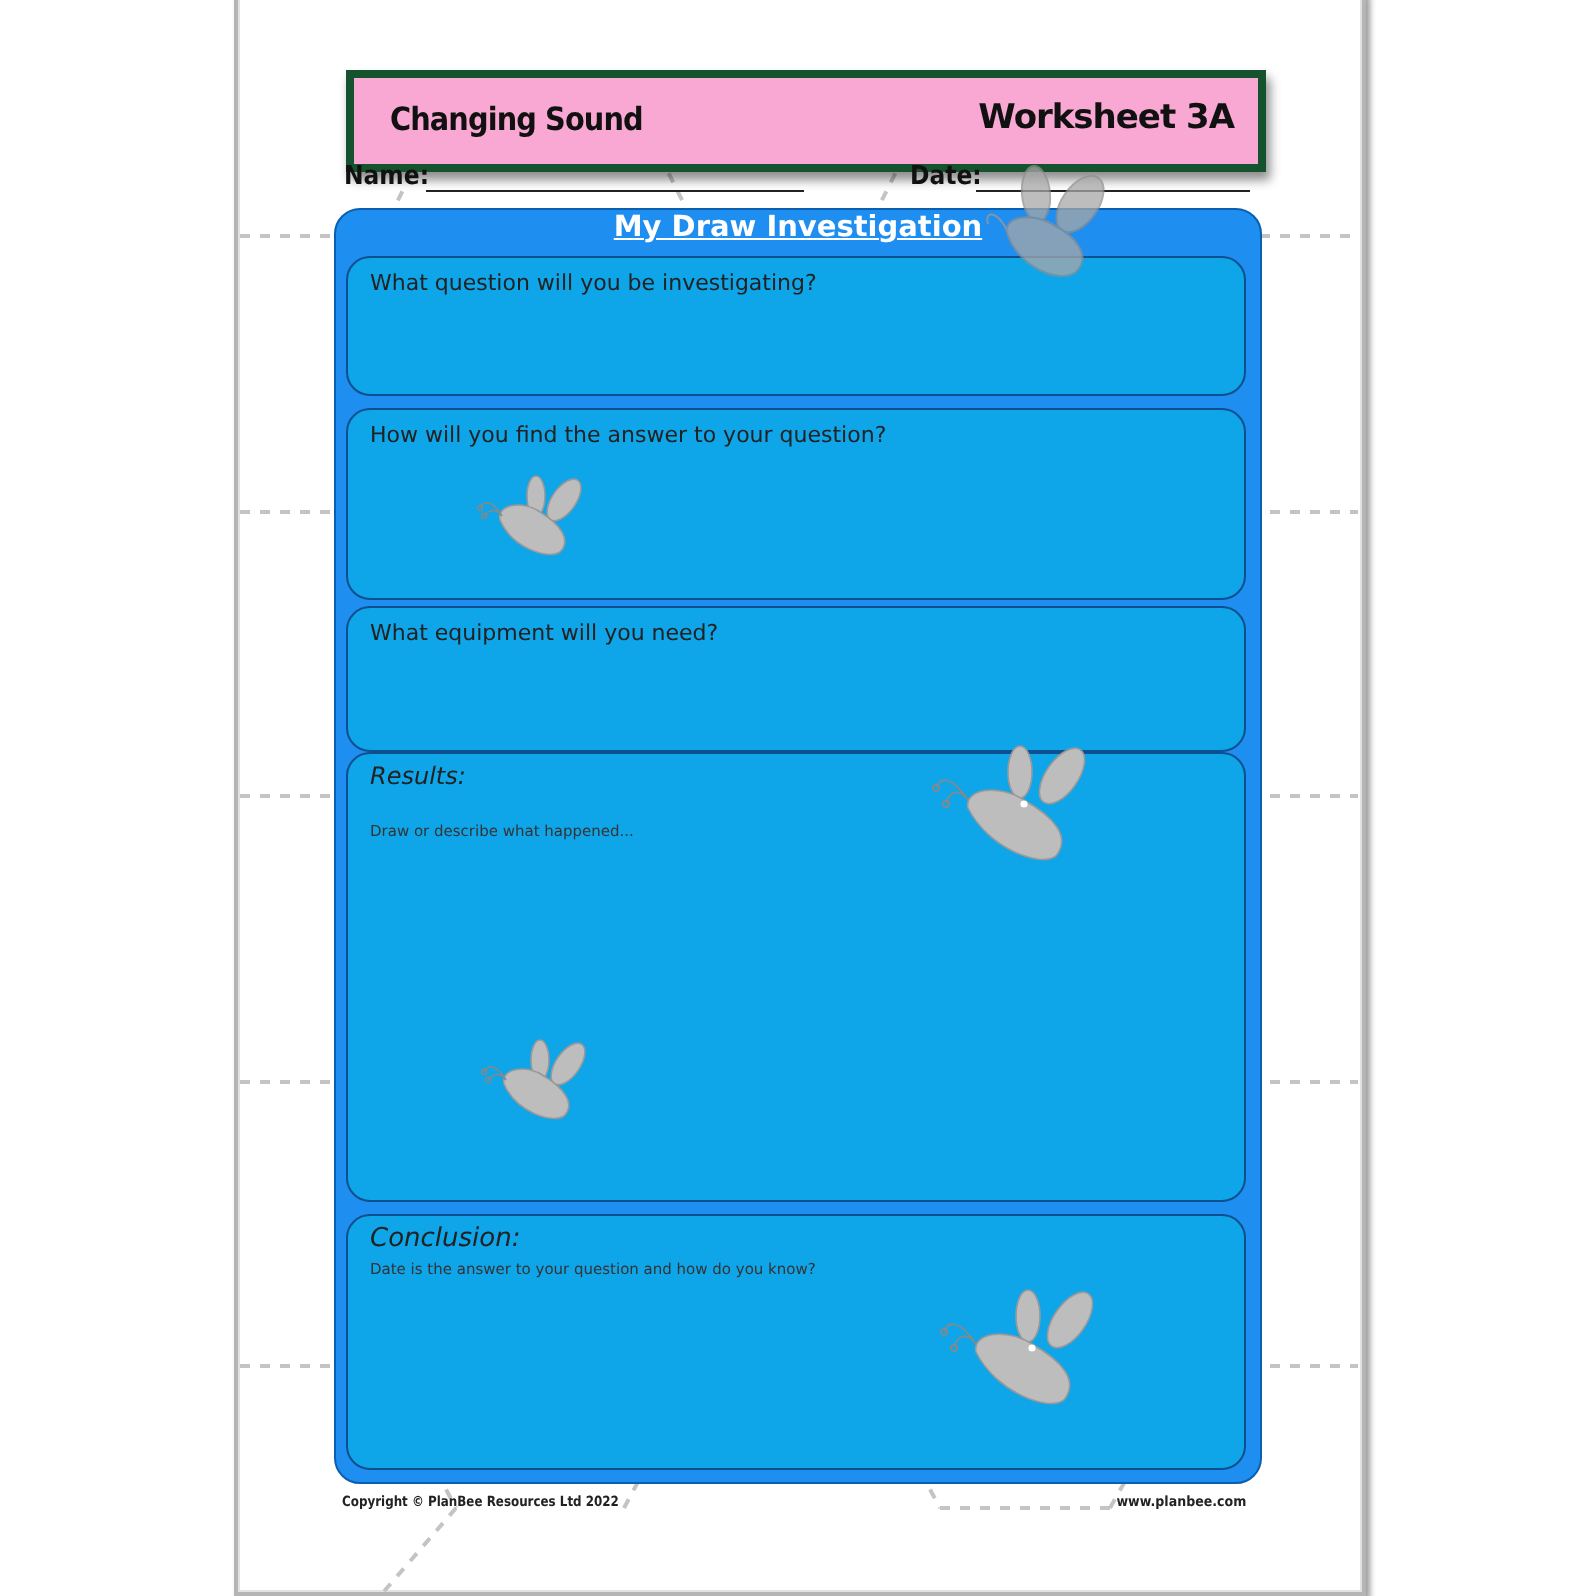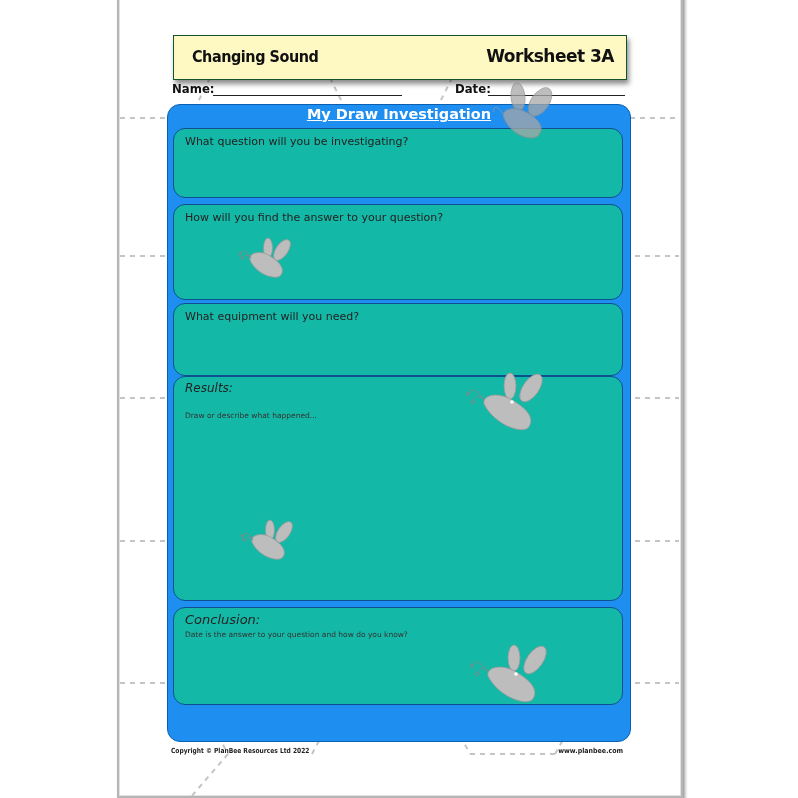--- a/index.html
+++ b/index.html
@@ -1,26 +1,26 @@
 <!DOCTYPE html>
 <html><head>
 <meta charset="utf-8">
 <style>
   html, body { margin:0; padding:0; }
   body { width:798px; height:798px; background:#ffffff; position:relative; overflow:hidden; font-family:"Liberation Sans", sans-serif; }
   .page { position:absolute; left:117px; top:-4px; width:562px; height:798px; background:#ffffff; border:2px solid #b5b5b5; box-shadow: 2px 2px 3px #9a9a9a, inset 0 0 0 1px #e2e2e2; }
   .hex-layer { position:absolute; left:0; top:0; width:798px; height:798px; pointer-events:none; }
-  .header-box { position:absolute; left:173px; top:35px; width:452px; height:43px; background:#fef9c3; box-shadow: 2px 4px 5px rgba(0,0,0,0.45); border:1px solid #14532d; }
+  .header-box { position:absolute; left:173px; top:35px; width:452px; height:43px; background:#f9a8d4; box-shadow: 2px 4px 5px rgba(0,0,0,0.45); border:4px solid #14532d; }
   .header-title { position:absolute; left:18px; top:11px; font-family:"DejaVu Sans", sans-serif; font-weight:bold; font-size:16px; color:#111; letter-spacing:-0.5px; transform:scaleX(0.9); transform-origin:left; }
   .header-ws { position:absolute; right:12px; top:10px; font-family:"DejaVu Sans", sans-serif; font-weight:bold; font-size:17px; color:#111; letter-spacing:-0.5px; }
   .field-label { position:absolute; top:81px; font-family:"DejaVu Sans", sans-serif; font-weight:bold; font-size:13px; color:#111; transform:scaleX(0.9); transform-origin:left; }
   .field-line { position:absolute; top:95px; height:0; border-bottom:1.5px solid #222; }
   .panel { position:absolute; left:167px; top:104px; width:464px; height:638px; background:#1e8ef0; border:1.5px solid #0b5fb0; border-radius:13px; box-sizing:border-box; }
   .panel-title { position:absolute; left:0; right:0; top:1px; text-align:center; color:#ffffff; font-family:"DejaVu Sans", sans-serif; font-weight:bold; font-size:14.5px; text-decoration:underline; text-decoration-thickness:1px; }
-  .box { position:absolute; left:173px; width:450px; background:#14b8a6; border:1.5px solid #0d4f8f; border-radius:12px; box-sizing:border-box; }
+  .box { position:absolute; left:173px; width:450px; background:#0ea5e9; border:1.5px solid #0d4f8f; border-radius:12px; box-sizing:border-box; }
   .box-q { position:absolute; left:11px; top:6px; font-family:"DejaVu Sans", sans-serif; font-size:11px; color:#222; }
   .box-h { position:absolute; left:11px; top:4px; font-family:"DejaVu Sans", sans-serif; font-size:12px; color:#222;font-style:italic; }
   .box-sub { position:absolute; left:11px; font-family:"DejaVu Sans", sans-serif; font-size:7.5px; color:#333; }
   .footer-left { position:absolute; left:171px; top:747px; font-family:"DejaVu Sans", sans-serif; font-weight:bold; font-size:7px; color:#222; transform:scaleX(0.85); transform-origin:left; }
   .footer-right { position:absolute; right:175px; top:747px; font-family:"DejaVu Sans", sans-serif; font-weight:bold; font-size:7px; color:#222; transform:scaleX(0.9); transform-origin:right; }
   .bee { position:absolute; pointer-events:none; }
 </style>
 </head>
 <body>
 
@@ -116,21 +116,21 @@
 <div class="box" style="top:204px; height:96px;">
   <span class="box-q">How will you find the answer to your question?</span>
 </div>
 <div class="box" style="top:303px; height:73px;">
   <span class="box-q">What equipment will you need?</span>
 </div>
 <div class="box" style="top:376px; height:225px;">
   <span class="box-h">Results:</span>
   <span class="box-sub" style="top:20px;margin-top:14px;">Draw or describe what happened...</span>
 </div>
-<div class="box" style="top:607px; height:98px;">
+<div class="box" style="top:607px; height:128px;">
   <span class="box-h" style="font-size:13px; top:4px;">Conclusion:</span>
   <span class="box-sub" style="top:22px;">Date is the answer to your question and how do you know?</span>
 </div>
 
 <svg class="bee" style="left:490px; top:82px; width:70px; height:62px; opacity:0.75;" viewBox="0 0 70 62">
   <g fill="#a8a8a8" stroke="#8f8f8f" stroke-width="1">
     <ellipse cx="28" cy="15" rx="7" ry="14" transform="rotate(-5 28 15)"></ellipse>
     <ellipse cx="50" cy="20" rx="9" ry="16" transform="rotate(35 50 20)"></ellipse>
     <path d="M14 36 C 10 26, 26 24, 36 30 C 48 36, 56 46, 48 54 C 40 60, 20 52, 14 36 Z"></path>
   </g>

